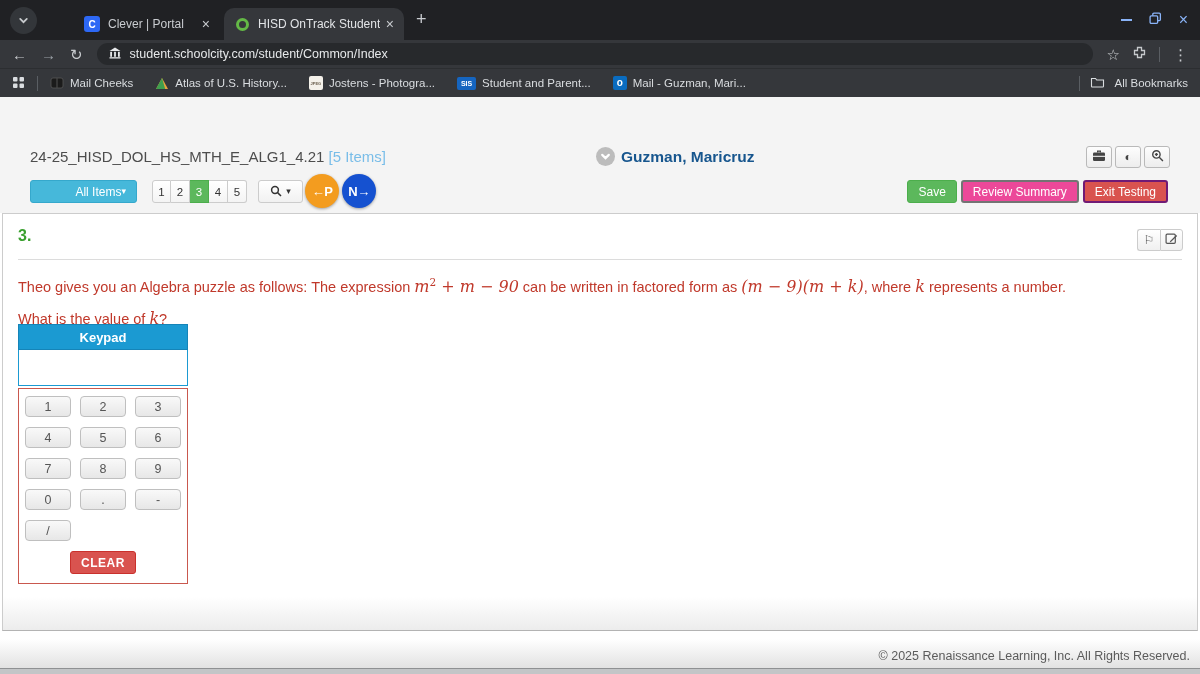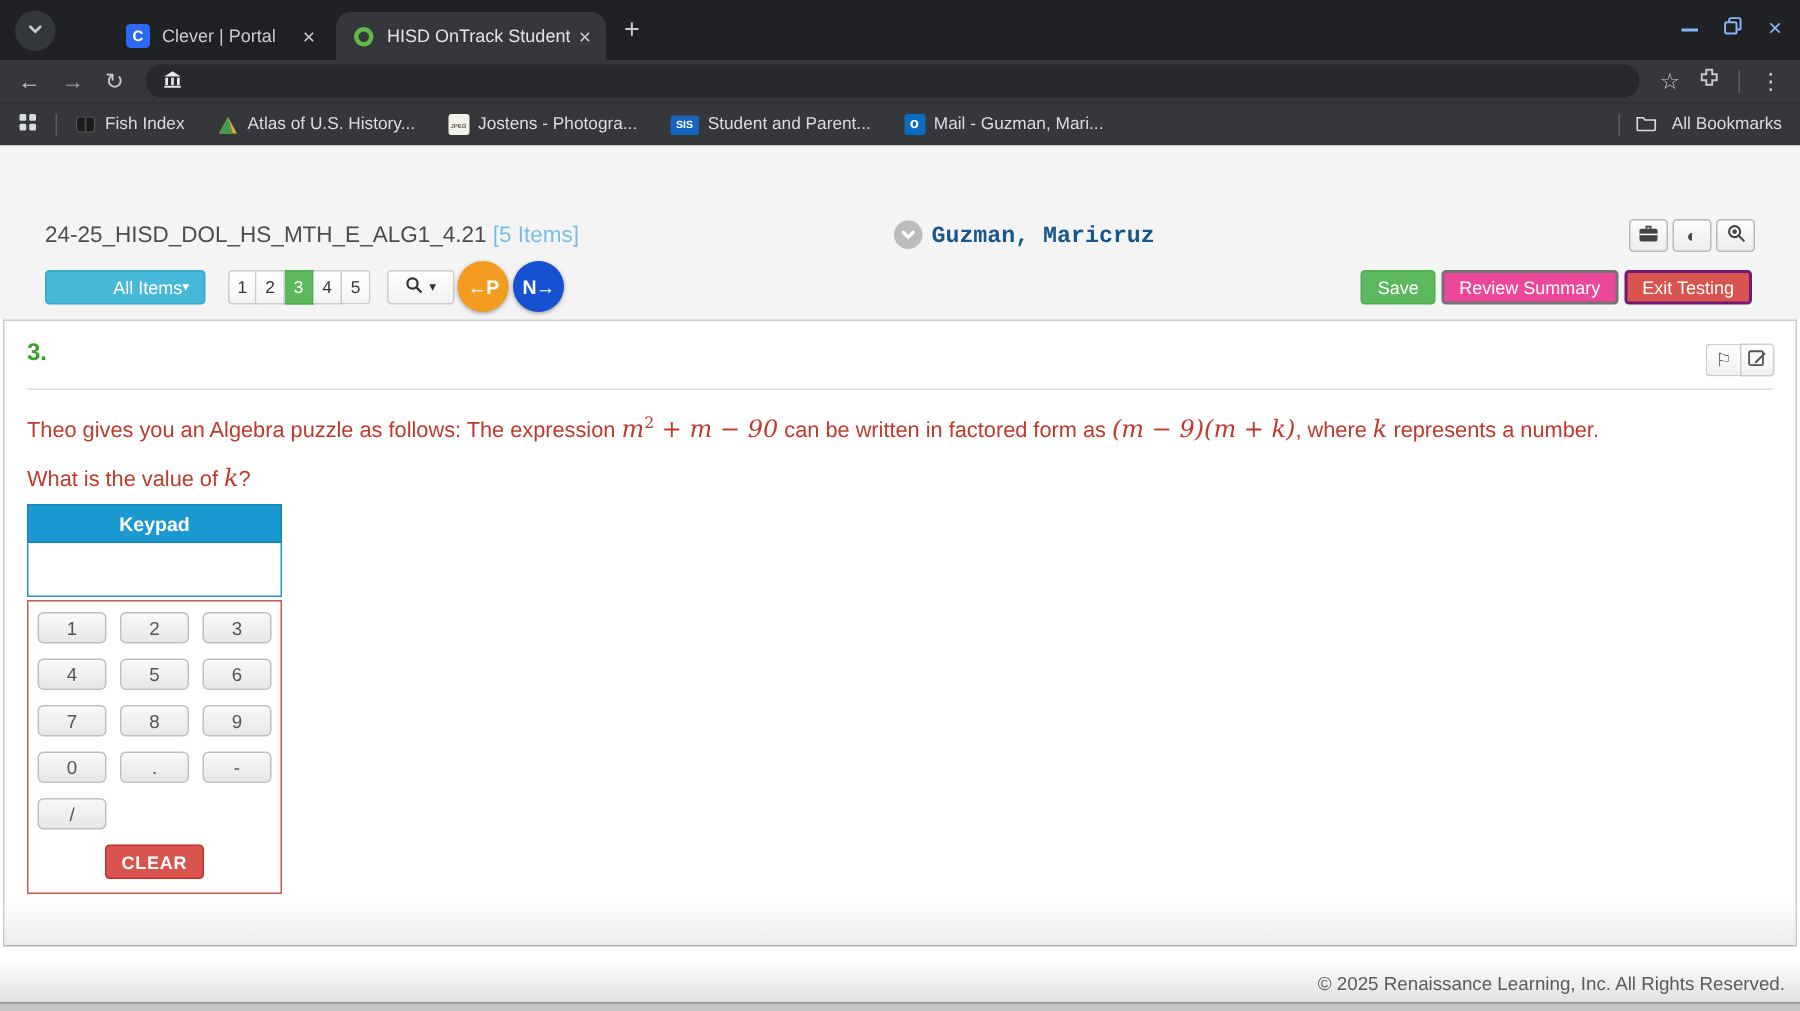--- a/index.html
+++ b/index.html
@@ -51,21 +51,21 @@
                  color:#fff; font-size:10px; font-weight:bold; line-height:1; }
   .bm-right { margin-left:auto; display:flex; align-items:center; gap:10px; }
 
   
   .test-header { position:relative; height:116px; background:#f4f4f4; }
   .title-row { position:absolute; left:30px; top:51px; font-size:15px; color:#4d4d4d; }
   .items-count { color:#79bde8; }
   .student { position:absolute; left:596px; top:50px; display:flex; align-items:center; gap:6px; }
   .avatar-circle { width:19px; height:19px; border-radius:50%; background:#bcbcbc; color:#fff;
                    display:flex; align-items:center; justify-content:center; }
-  .student-name { font-family:Liberation Mono, monospace; font-weight:bold;
+  .student-name { font-family:Liberation Sans, sans-serif; font-weight:bold;
                   font-size:15.5px; color:#17568e; }
   .header-tools { position:absolute; right:30px; top:49px; display:flex; gap:3px; }
   .tool-btn { width:26px; height:22px; border:1px solid #b9b9b9; border-radius:3px;
               background:linear-gradient(#fdfdfd,#ededed); color:#444;
               display:flex; align-items:center; justify-content:center; font-size:12px; }
 
   .controls-row { position:absolute; left:30px; right:32px; top:83px; height:23px; }
   .btn { display:inline-flex; align-items:center; justify-content:center;
          height:23px; border-radius:3px; font-size:12px; color:#fff; }
   .all-items { position:absolute; left:0; width:107px; background:#46b8da;
@@ -107,21 +107,21 @@
   .q-line { position:absolute; left:15px; color:#c0392b; font-size:14.5px; }
   .q-line1 { top:62px; }
   .q-line2 { top:95px; }
   .math { font-family:"DejaVu Serif", serif; font-style:italic; font-size:16px; }
   .math-sup { font-family:"DejaVu Serif", serif; font-style:normal; font-size:10.5px;
               vertical-align:super; }
 
   .keypad { position:absolute; left:15px; top:110px; width:170px; }
   .kp-header { height:26px; background:#1b9ad2; border:1px solid #1584b8; color:#fff;
                font-weight:bold; font-size:13px; display:flex; align-items:center;
-               justify-content:center;margin-top:12px; }
+               justify-content:center; }
   .kp-display { height:36px; background:#fff; border:1px solid #1b9ad2; border-top:none;
                 font-size:13px; color:#333; padding:2px 6px; }
   .kp-keys { margin-top:2px; border:1px solid #c9584e; background:#fff; padding:7px 6px 9px; }
   .kp-row { display:flex; gap:9px; margin-bottom:10px; }
   .kp-key { width:46px; height:21px; border:1px solid #bfbfbf; border-radius:4px;
             background:linear-gradient(#f9f9f9,#e7e7e7); color:#555; font-size:12.5px;
             display:flex; align-items:center; justify-content:center; }
   .kp-clear-row { display:flex; justify-content:center; margin-top:2px; }
   .kp-clear { width:66px; height:23px; background:#d9534f; border:1px solid #c9302c;
               border-radius:3px; color:#fff; font-weight:bold; font-size:12px;
@@ -184,20 +184,21 @@
     <div class="omnibox">
       <span>
         <svg width="12" height="12" viewBox="0 0 12 12" fill="currentColor">
             <path d="M6 0.5 L11.5 4 H0.5 Z"></path>
             <rect x="1.2" y="4.8" width="1.8" height="5"></rect>
             <rect x="5.1" y="4.8" width="1.8" height="5"></rect>
             <rect x="9" y="4.8" width="1.8" height="5"></rect>
             <rect x="0.5" y="10.2" width="11" height="1.3"></rect>
           </svg>
       </span>
+      <span>student.schoolcity.com/student/Common/Index</span>
     </div>
     <div class="tb-right">
       <span class="nav-ic">☆</span>
       <span>
         <svg width="13" height="13" viewBox="0 0 13 13" fill="none" stroke="currentColor" stroke-width="1.3">
             <path d="M4.5 1.5 h4 v3 h3 v4 h-3 v3 h-4 v-3 h-3 v-4 h3 z"></path>
           </svg>
       </span>
       <span class="sep-v"></span>
       <span class="nav-ic">⋮</span>
@@ -215,21 +216,21 @@
     </span>
     <span class="sep-v"></span>
 
     <span class="bm">
       <span class="bm-ic">
         <svg width="14" height="14" viewBox="0 0 14 14">
             <rect x="1" y="2" width="12" height="10" rx="2" fill="#1b1b1b" stroke="#555" stroke-width="0.8"></rect>
             <rect x="6.4" y="2" width="1.2" height="10" fill="#4a4a4a"></rect>
           </svg>
       </span>
-      <span>Fish Index</span>
+      <span>Mail Cheeks</span>
     </span>
 
     <span class="bm">
       <span class="bm-ic">
         <svg width="14" height="13" viewBox="0 0 14 13">
             <path d="M7 1 L13 12 H1 Z" fill="#e8a33d"></path>
             <path d="M7 1 L10.2 12 H1 Z" fill="#3f9f4e"></path>
           </svg>
       </span>
       <span>Atlas of U.S. History...</span>

